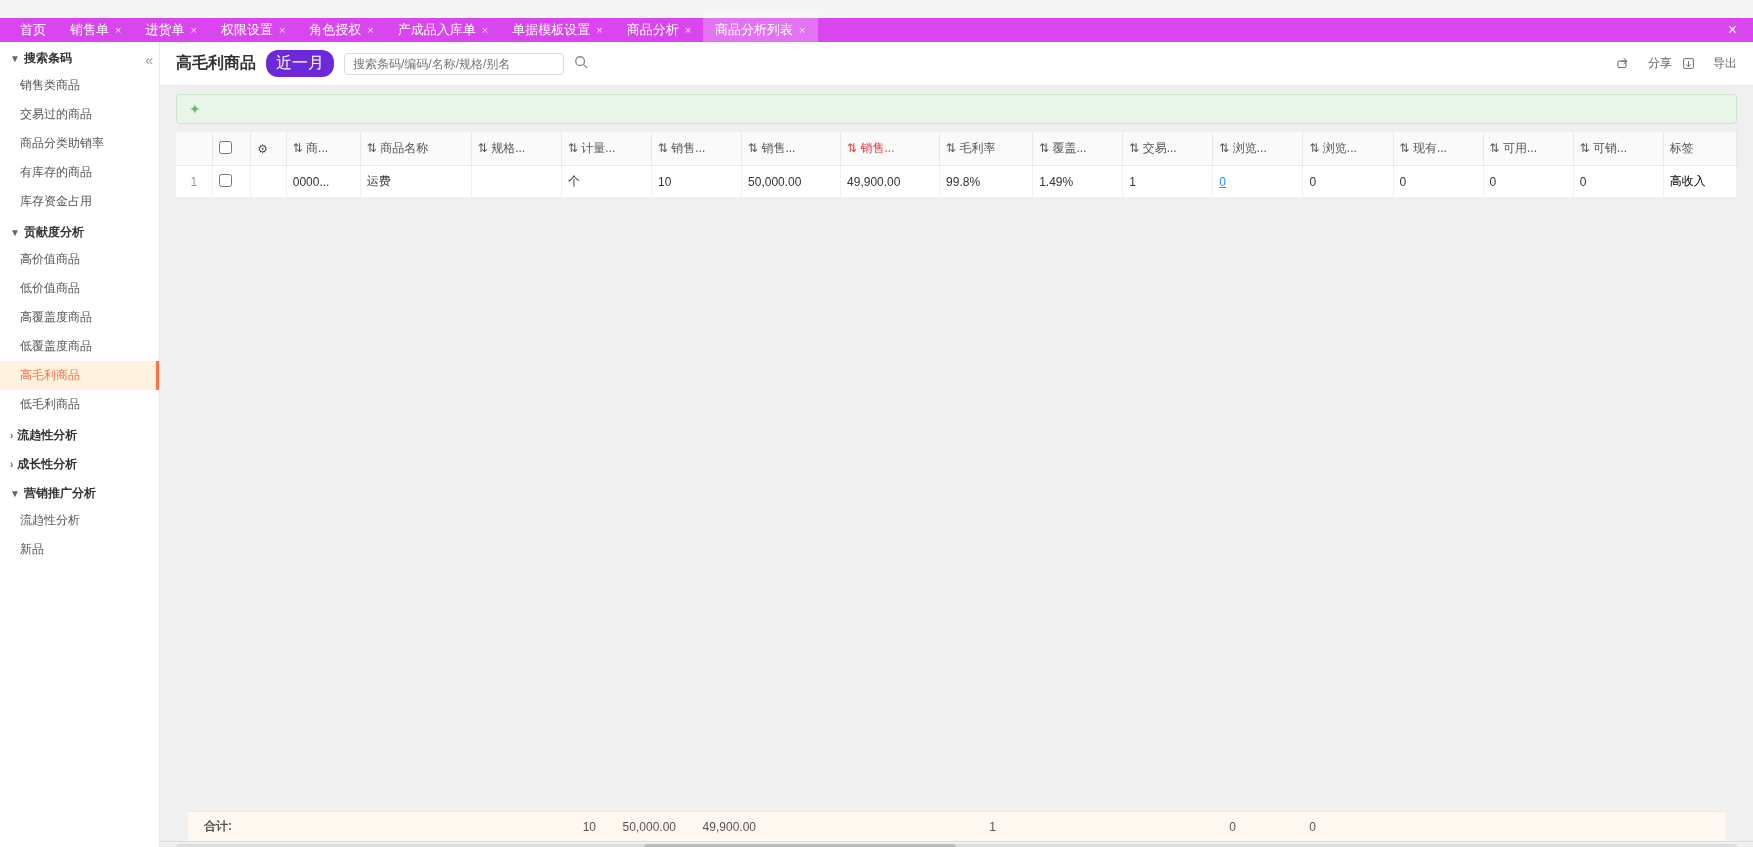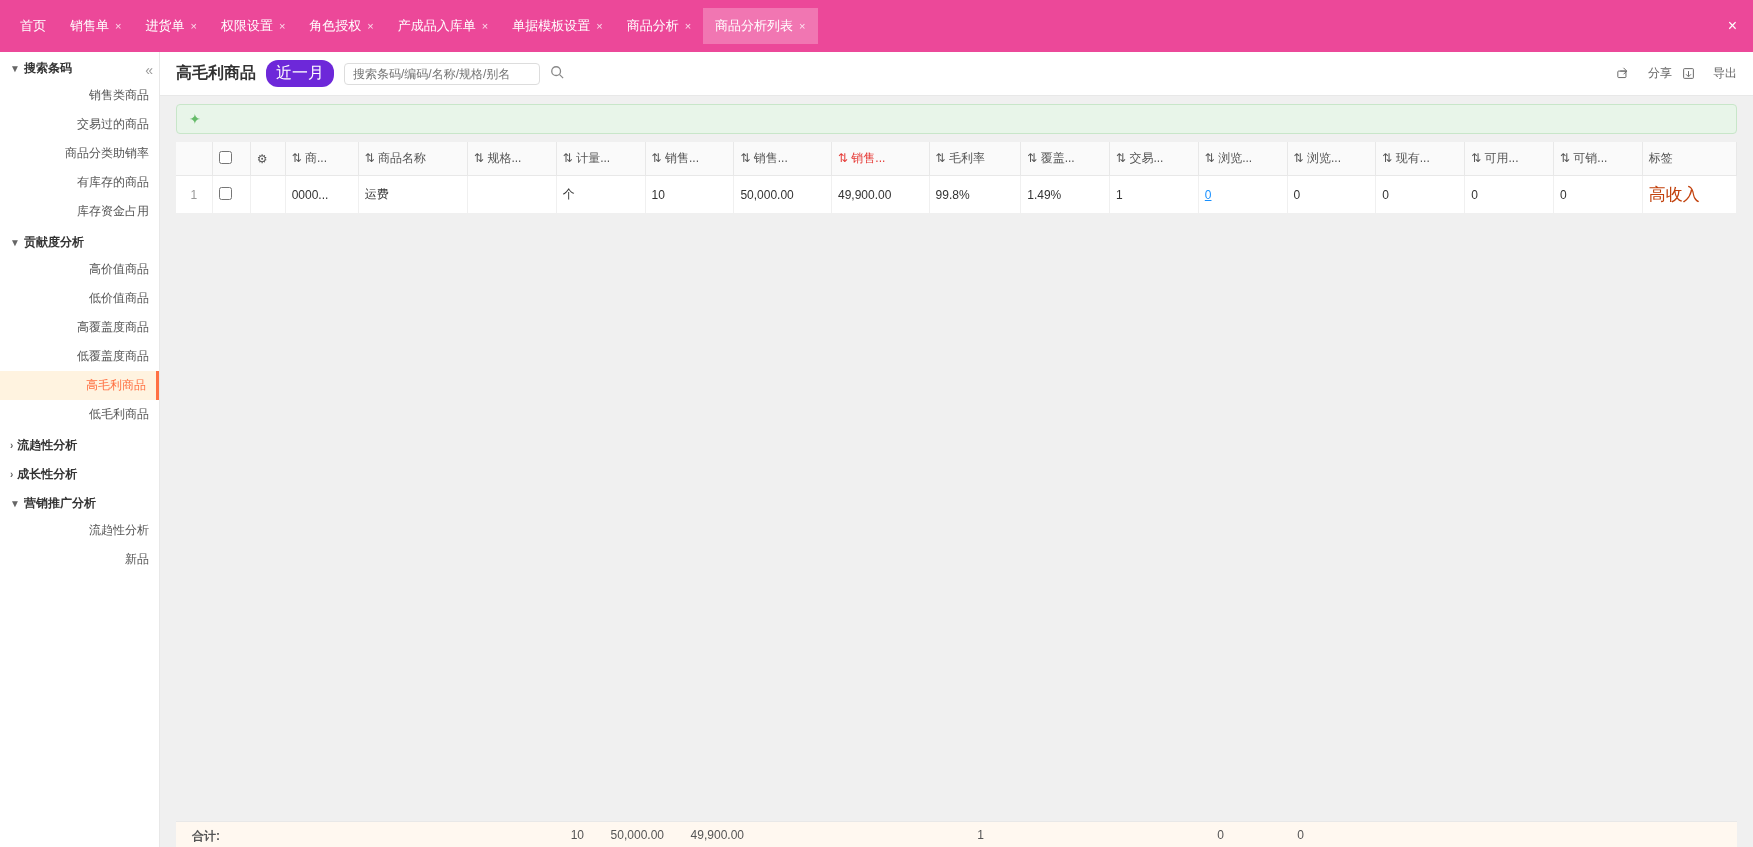--- a/index.html
+++ b/index.html
@@ -2,24 +2,25 @@
 <html><head>
   <meta charset="utf-8">
   <style>
     * { margin: 0; padding: 0; box-sizing: border-box; }
     body { font-family: 'Microsoft YaHei', Arial, sans-serif; font-size: 12px; background: #f5f5f5; width: 1753px; min-height: 847px; overflow: hidden; }
 
     
     .top-nav {
       display: flex;
       align-items: center;
-      background: #ec4899;
-      height: 52px;
+      background: #d946ef;
+      height: 24px;
       padding: 0 8px;
       gap: 0;
+      margin-top: 18px;
     }
     .nav-tab {
       display: flex;
       align-items: center;
       padding: 0 12px;
       height: 36px;
       color: #fff;
       font-size: 13px;
       cursor: pointer;
       white-space: nowrap;
@@ -75,21 +76,20 @@
     }
     .sidebar-group-title .arrow { font-size: 10px; color: #666; }
     .sidebar-item {
       padding: 6px 10px 6px 20px;
       color: #555;
       font-size: 12px;
       cursor: pointer;
       white-space: nowrap;
       overflow: hidden;
       text-overflow: ellipsis;
-      text-align: right;
     }
     .sidebar-item.active {
       background: #fff3e0;
       color: #ff7043;
       border-right: 3px solid #ff7043;
     }
 
     
     .content-area {
       flex: 1;
@@ -119,21 +119,21 @@
       padding: 3px 10px;
       border-radius: 12px;
       font-size: 16px;
       cursor: pointer;
     }
     .search-input {
       border: 1px solid #ddd;
       border-radius: 4px;
       padding: 3px 8px;
       font-size: 12px;
-      width: 196px;
+      width: 220px;
       outline: none;
     }
     .search-btn {
       background: none;
       border: none;
       cursor: pointer;
       color: #666;
       font-size: 14px;
     }
     .header-actions {
@@ -198,39 +198,39 @@
       border-bottom: 1px solid #f0f0f0;
     }
     tbody td {
       padding: 7px 6px;
       color: #333;
       border-right: 1px solid #f0f0f0;
       white-space: nowrap;
     }
     tbody td:first-child { text-align: center; color: #999; }
     .tag-high {
-      color: #c2410c;
-      font-size: 17px;
+      color: #000000;
+      font-size: 12px;
     }
     .link-cell {
       color: #1890ff;
       text-decoration: underline;
       cursor: pointer;
     }
 
     
     .table-footer {
       background: #fff8f0;
       border-top: 1px solid #e8e8e8;
       padding: 6px 16px;
       display: flex;
-      align-items: flex-start;
+      align-items: center;
       font-size: 12px;
       color: #555;
-      margin: 0 16px;
+      margin: 0 28px;
       gap: 0;
     }
     .footer-label { font-weight: bold; margin-right: 10px; }
     .footer-cell {
       min-width: 80px;
       text-align: right;
       padding: 0 6px;
     }
 
     

